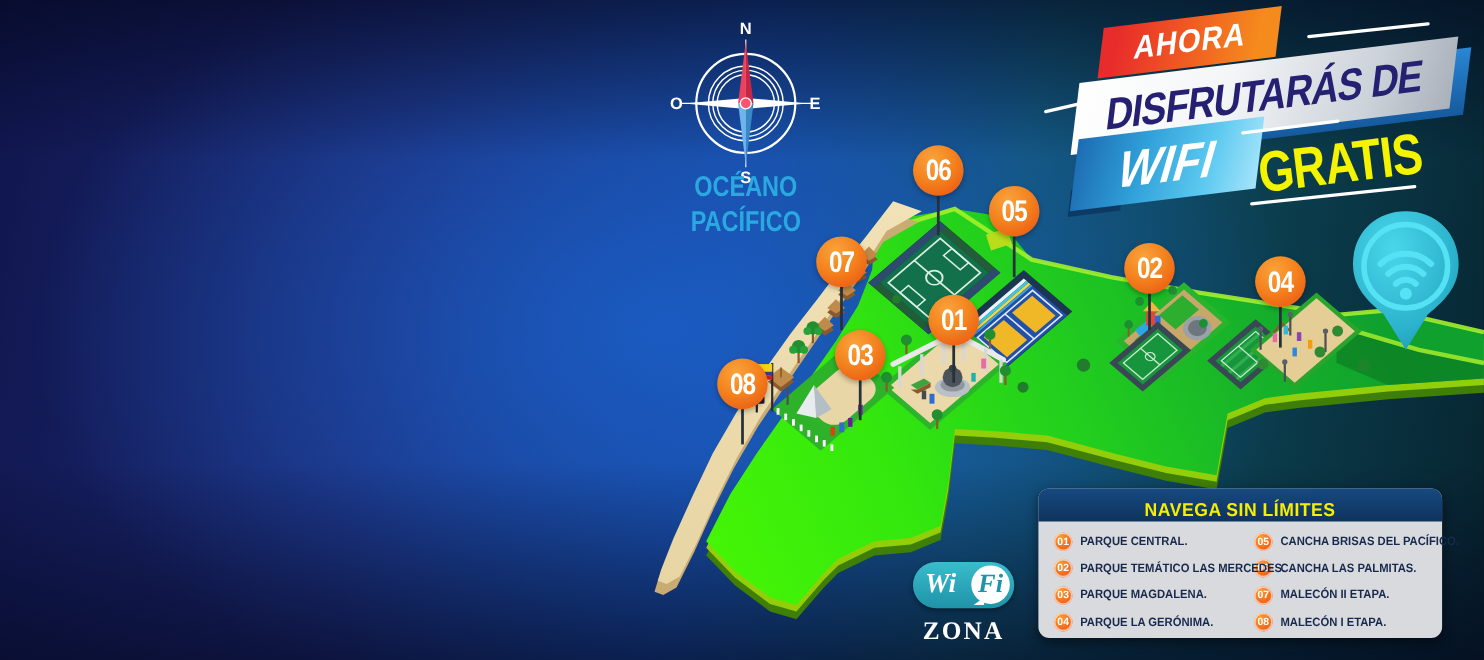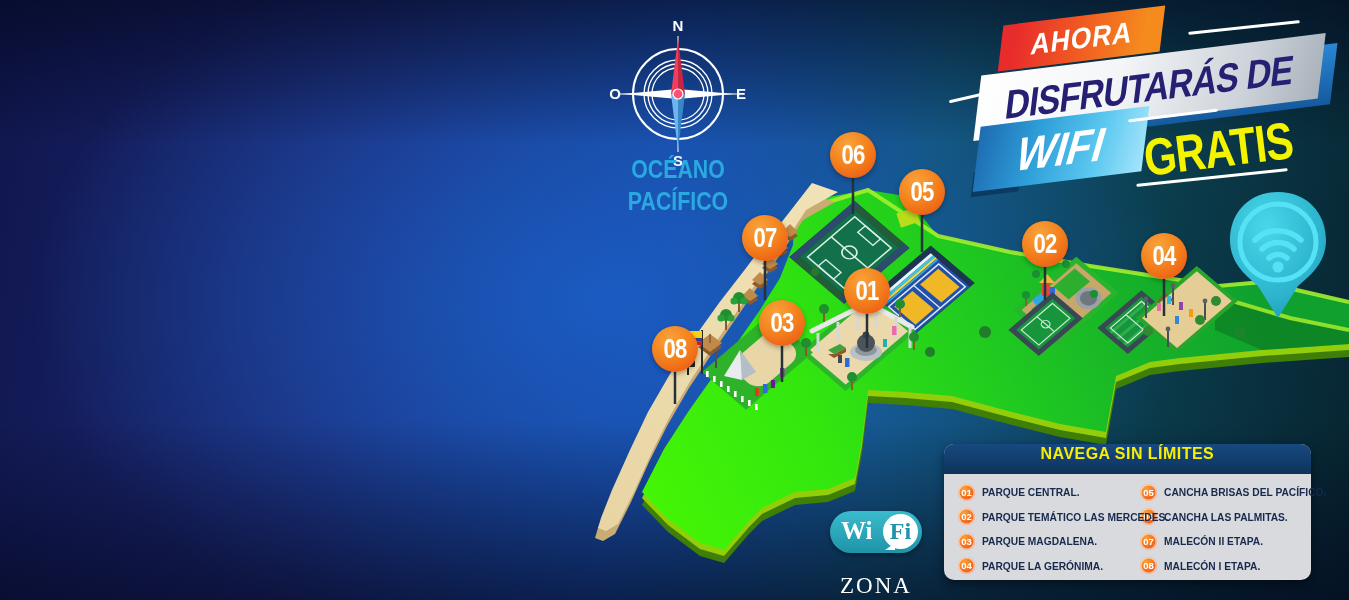--- a/index.html
+++ b/index.html
@@ -74,42 +74,43 @@
   .wl4{left:1136px;top:176px;width:152px;transform:rotate(-6deg);}
 
   .pin{position:absolute;left:1222px;top:186px;}
 
   
   .wz{position:absolute;left:828px;top:511px;width:96px;text-align:center;}
   .wz-pill{
     position:relative;width:92px;height:42px;border-radius:22px;margin:0 auto;
     background:linear-gradient(180deg,#3abccd,#1f93a8);
     box-shadow:0 2px 5px rgba(0,0,0,.4);
+    font-style:italic;
   }
   .wz-wi{position:absolute;left:11px;top:6px;color:#fff;font-family:"Liberation Serif",serif;font-weight:700;font-size:25px;}
   .wz-fi{
     position:absolute;right:4px;top:3px;width:35px;height:35px;border-radius:50%;background:#fff;
     display:flex;align-items:center;justify-content:center;
     color:#1f93a8;font-family:"Liberation Serif",serif;font-weight:700;font-size:24px;
   }
   .wz-fi::after{
     content:"";position:absolute;left:2px;bottom:-1px;width:10px;height:10px;background:#fff;
     clip-path:polygon(0 100%,100% 30%,100% 100%);
   }
-  .wz-zona{margin-top:20px;color:#fff;font-family:"Liberation Serif",serif;font-weight:400;font-size:23px;letter-spacing:2px;}
+  .wz-zona{margin-top:8px;color:#fff;font-family:"Liberation Serif",serif;font-weight:700;font-size:23px;letter-spacing:2px;}
 
   
   .legend{
     position:absolute;left:944px;top:444px;width:367px;height:136px;border-radius:10px;
     background:#d8dade;box-shadow:0 4px 10px rgba(0,0,0,.45);
   }
   .legend-header{
     height:30px;border-radius:10px 10px 0 0;
     background:linear-gradient(180deg,#174980,#0e335c);
-    display:flex;align-items:flex-start;justify-content:center;
+    display:flex;align-items:flex-end;justify-content:center;
   }
   .legend-header span{color:#f8ef00;font-size:17px;font-weight:800;transform:scaleX(.94);letter-spacing:.5px;}
   .legend-body{
     height:98px;padding:6px 8px 2px 14px;display:grid;
     grid-template-columns:182px 1fr;grid-template-rows:repeat(4,1fr);grid-auto-flow:column;
   }
   .legend-item{display:flex;align-items:center;gap:7px;min-width:0;}
   .legend-num{
     flex:0 0 17px;width:17px;height:17px;border-radius:50%;
     background:radial-gradient(circle at 35% 30%, #f9a13b, #f06018 70%, #e8470f);

